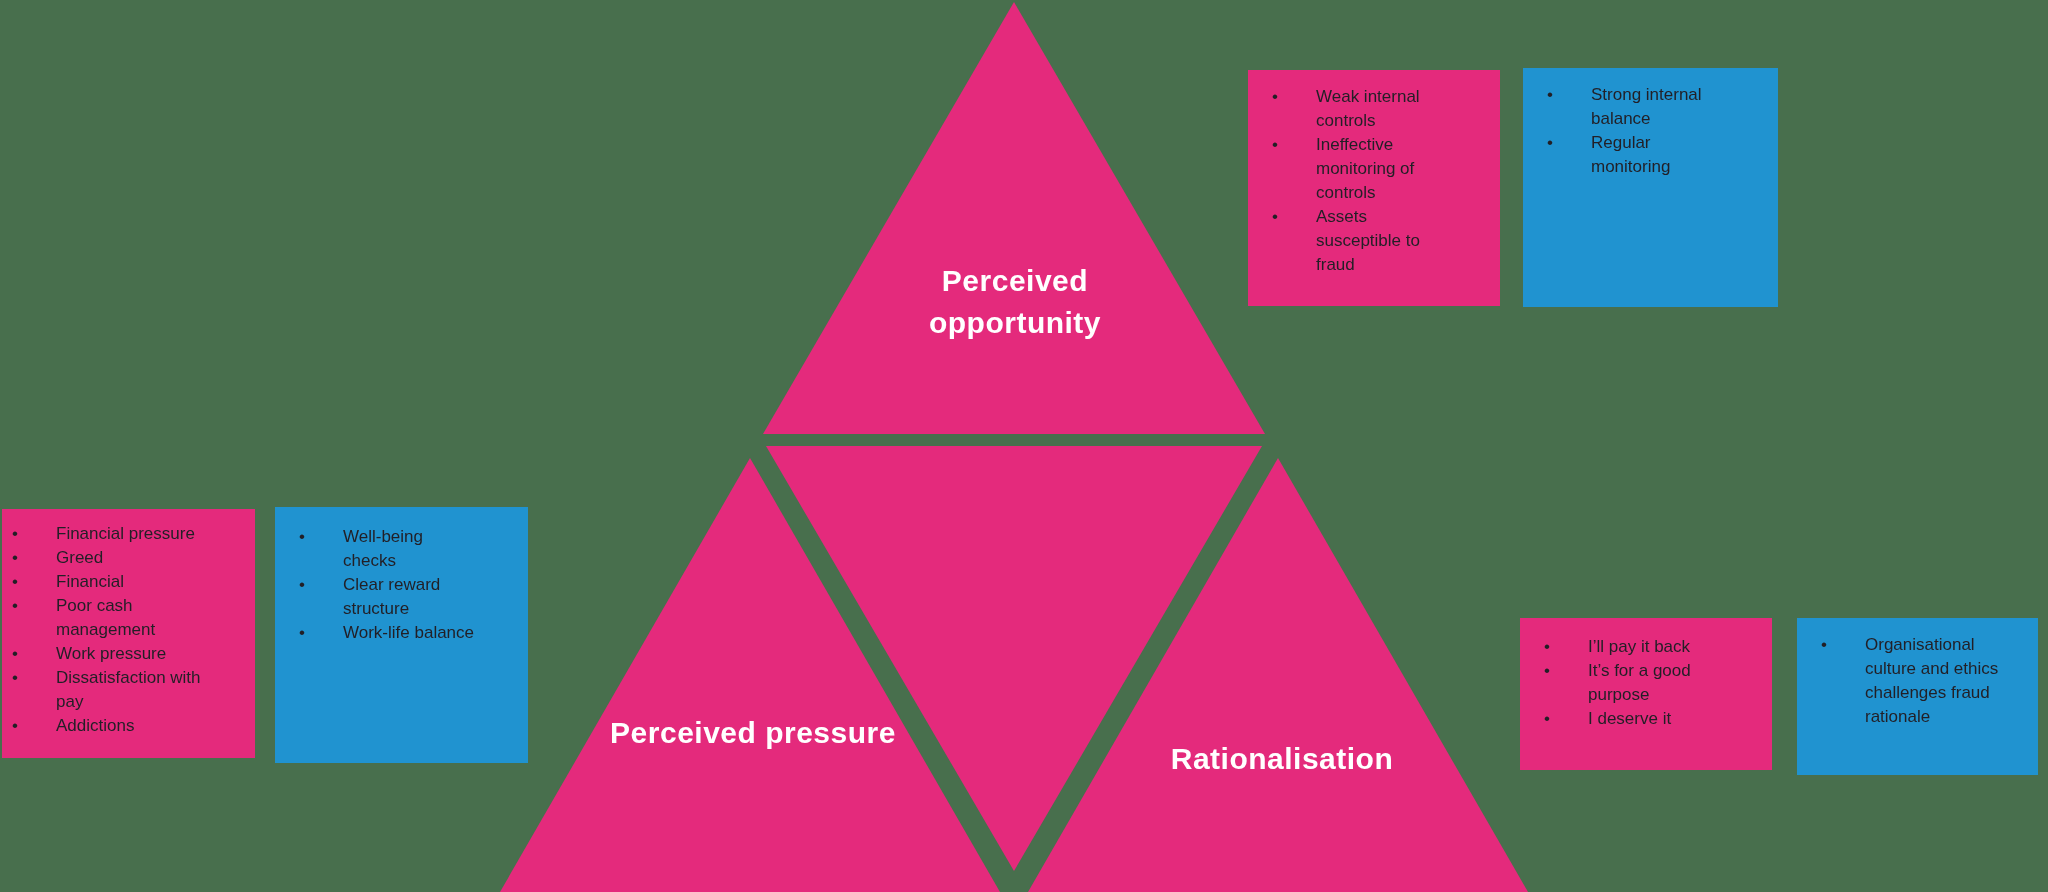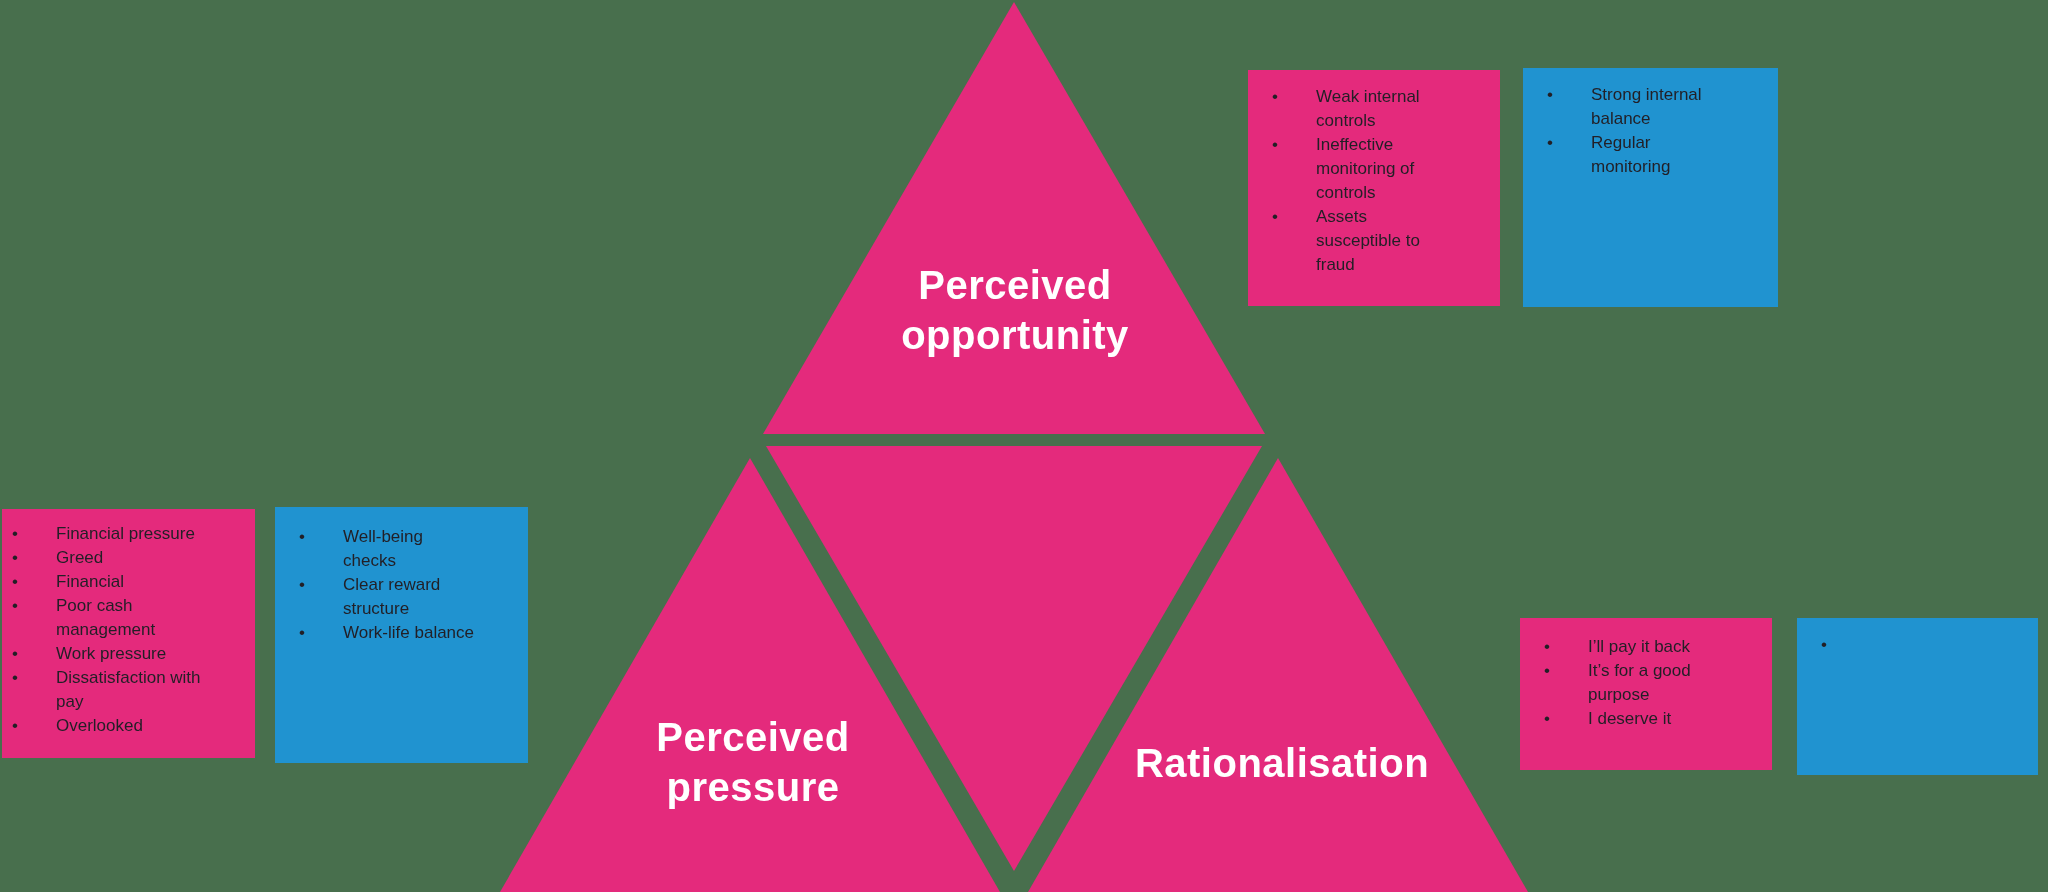--- a/index.html
+++ b/index.html
@@ -22,22 +22,22 @@
     width: 2048px; height: 892px;
     background: var(--background);
     overflow: hidden;
   }
   .tri-svg { position: absolute; left: 0; top: 0; width: 2048px; height: 892px; display: block; }
 
   .tri-label {
     position: absolute;
     color: var(--label_text);
     font-weight: bold;
-    font-size: 40px;
-    line-height: 50px;
+    font-size: 30px;
+    line-height: 42px;
     letter-spacing: 0.5px;
     text-align: center;
   }
   .label-opportunity   { left: 865px;  top: 260px; width: 300px; }
   .label-fraud         { left: 862px;  top: 534px; width: 300px; font-size: 62px; line-height: 72px; letter-spacing: 1px; }
   .label-pressure      { left: 603px;  top: 712px; width: 300px; }
   .label-rationalisation { left: 1082px; top: 738px; width: 400px; }
 
   .note-box {
     position: absolute;
@@ -136,21 +136,21 @@
         <li>
           <span class="bullet">•</span>
           <span class="bullet-text">Work pressure</span>
         </li>
         <li>
           <span class="bullet">•</span>
           <span class="bullet-text">Dissatisfaction with pay</span>
         </li>
         <li>
           <span class="bullet">•</span>
-          <span class="bullet-text">Overlooked</span>
+          <span class="bullet-text">Addictions</span>
         </li>
       </ul>
   </div>
 
   <div class="note-box blue box-pressure-controls">
     <ul class="bullets">
         <li>
           <span class="bullet">•</span>
           <span class="bullet-text">Well-being checks</span>
         </li>
@@ -179,17 +179,18 @@
           <span class="bullet">•</span>
           <span class="bullet-text">I deserve it</span>
         </li>
       </ul>
   </div>
 
   <div class="note-box blue box-rationalisation-controls">
     <ul class="bullets">
         <li>
           <span class="bullet">•</span>
+          <span class="bullet-text">Organisational culture and ethics challenges fraud rationale</span>
         </li>
       </ul>
   </div>
 
 </div>
 
 </body></html>

